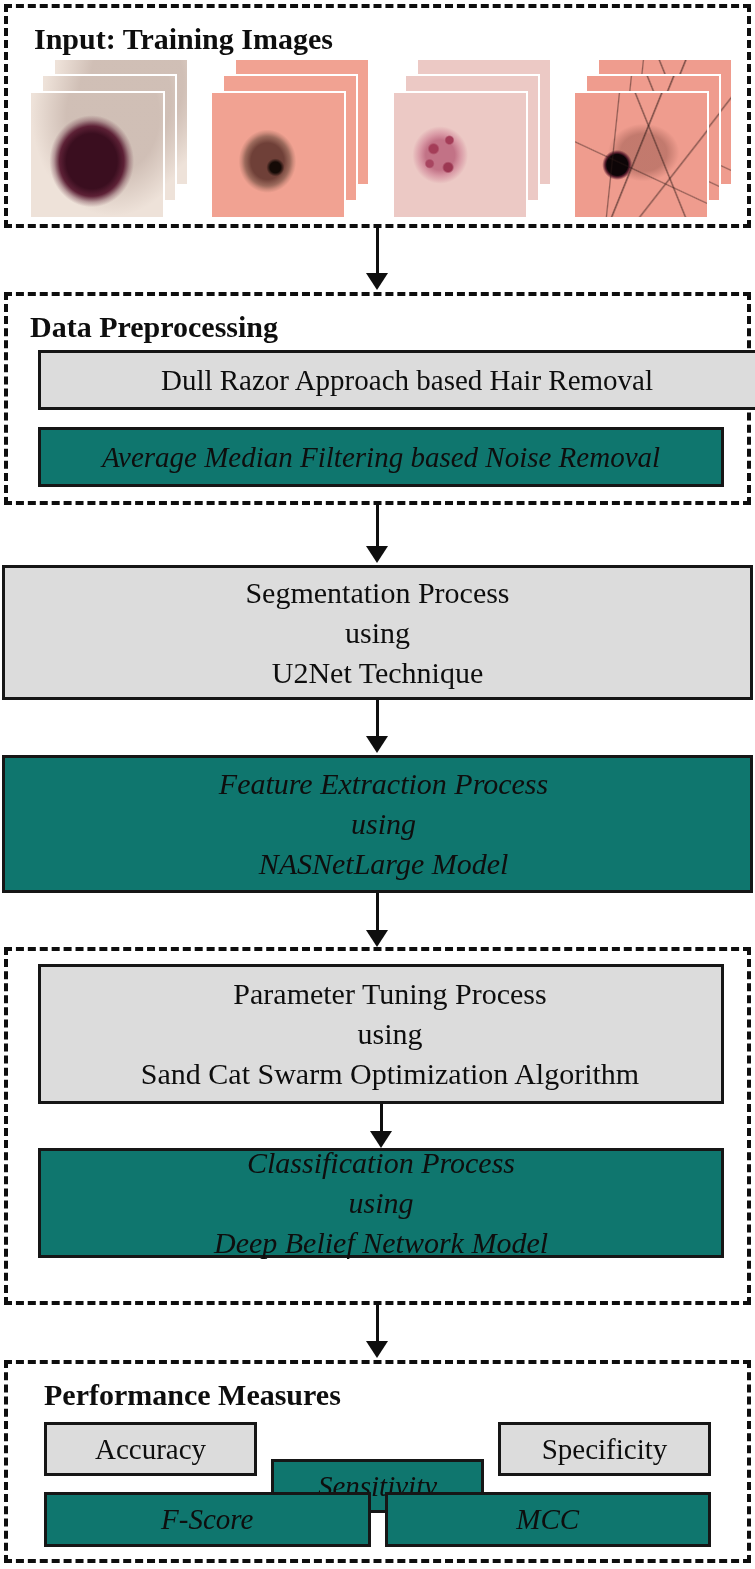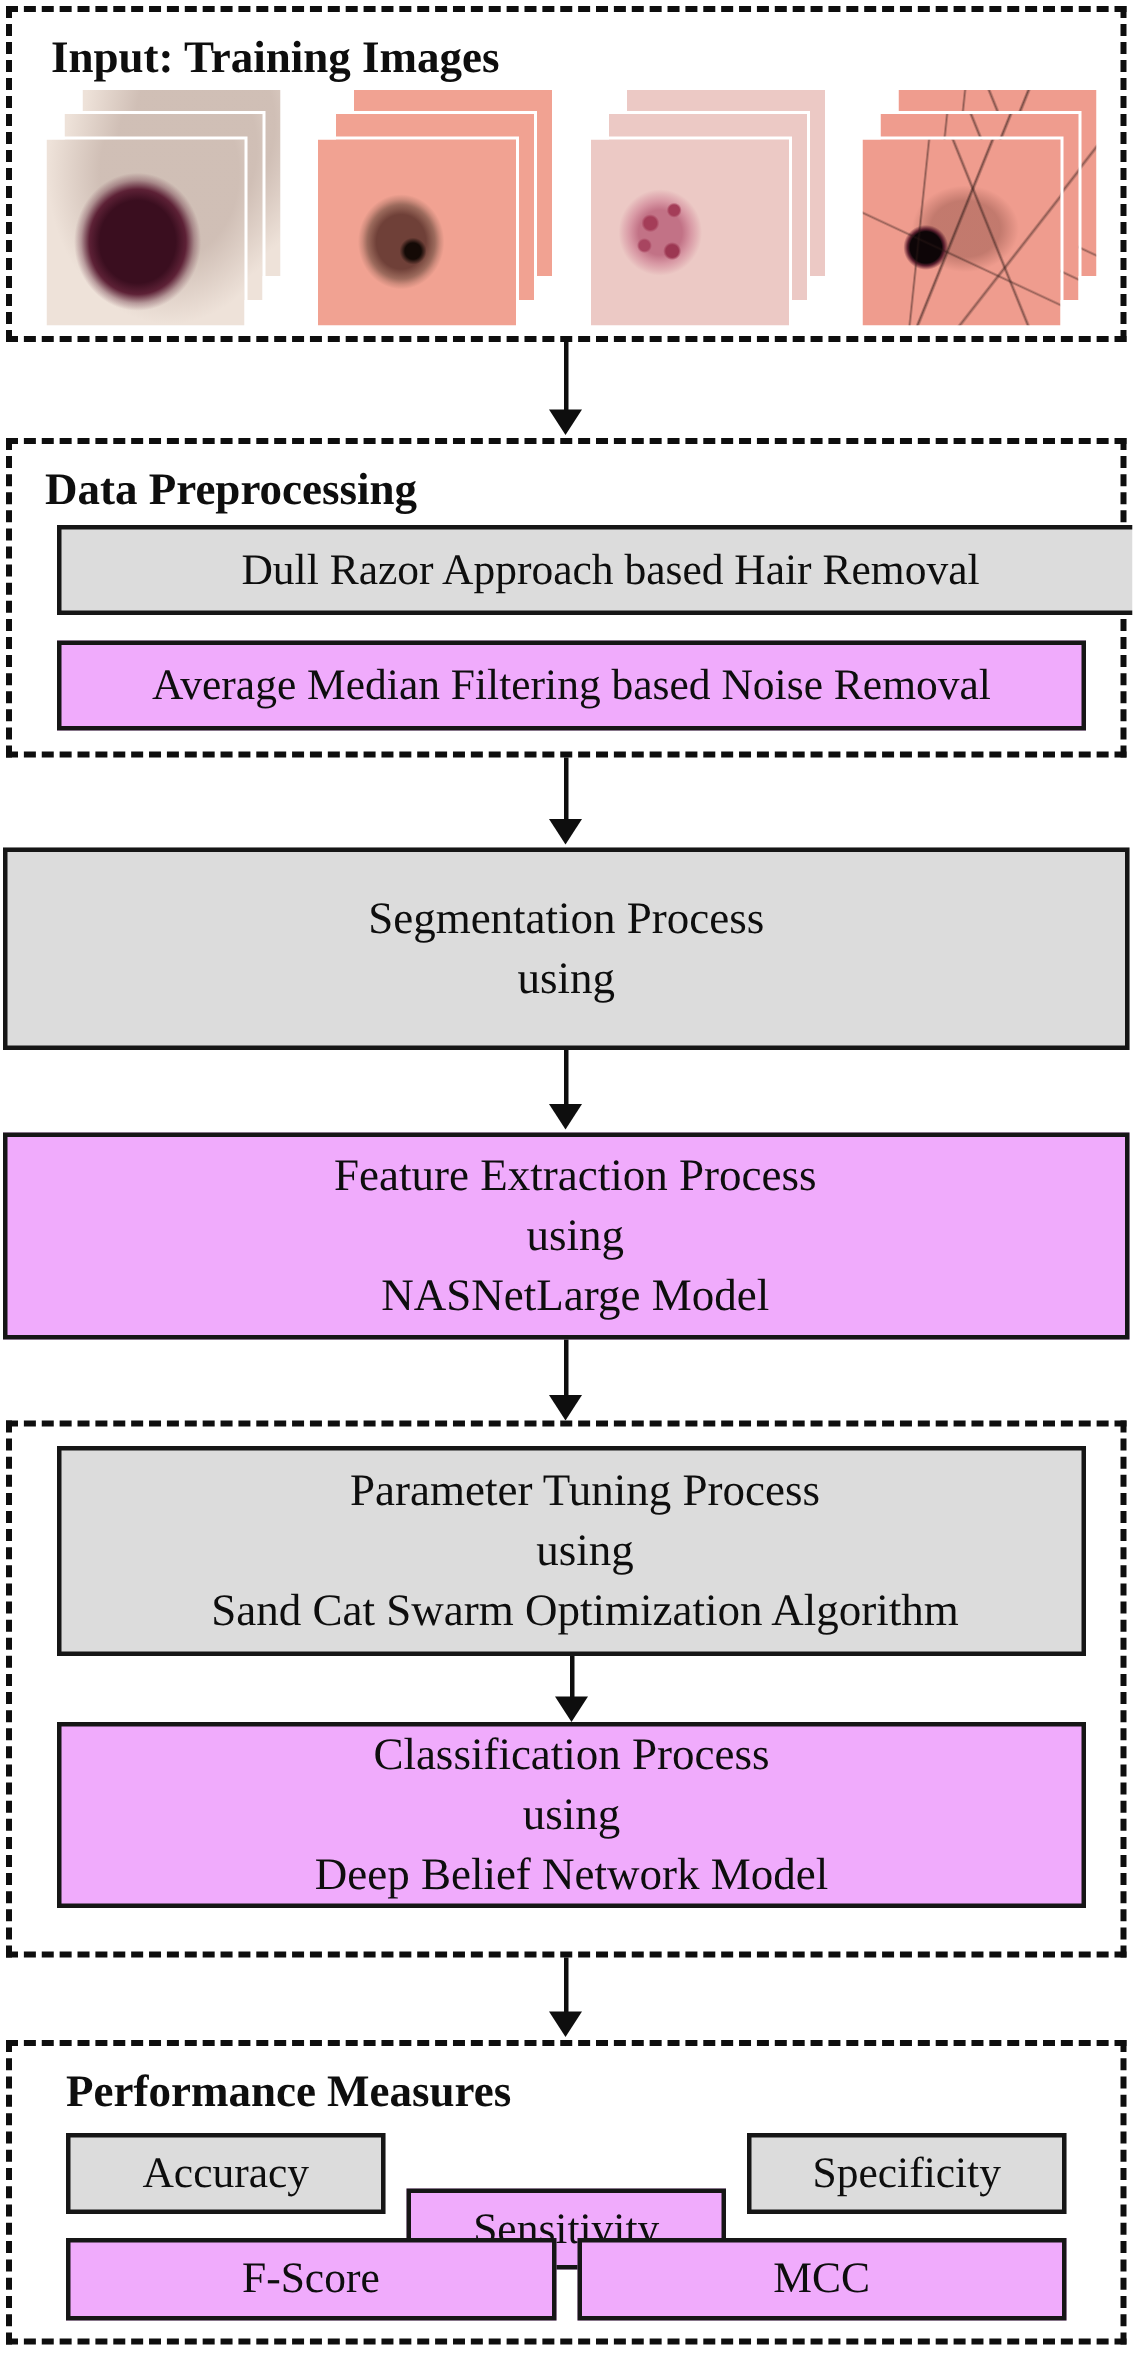--- a/index.html
+++ b/index.html
@@ -5,21 +5,21 @@
   html,body{margin:0;padding:0;background:#fff;}
   .frame{
     position:relative;width:755px;height:1569px;background:#fff;overflow:hidden;
     font-family:"Liberation Serif","DejaVu Serif",serif;color:#0e0e0e;
   }
   .dashed-box{position:absolute;border:4px dashed #0e0e0e;background:#fff;box-sizing:border-box;}
   .solid-box{position:absolute;border:3px solid #161616;box-sizing:border-box;
     display:flex;flex-direction:column;align-items:center;justify-content:center;
     text-align:center;font-size:30px;line-height:40px;}
   .gray{background:#dcdcdc;}
-  .teal{background:#f0abfc;}
+  .teal{background:#0f766e;font-style:italic;}
   .section-title{position:absolute;font-weight:bold;font-size:30px;white-space:nowrap;}
   .step-box{position:absolute;border:3px solid #161616;box-sizing:border-box;
     display:flex;align-items:center;justify-content:center;font-size:29px;}
   
   .arrow{position:absolute;width:26px;display:flex;flex-direction:column;align-items:center;}
   .arrow .shaft{width:3px;flex:1;background:#0e0e0e;}
   .arrow .head{width:0;height:0;border-left:11px solid transparent;border-right:11px solid transparent;border-top:17px solid #0e0e0e;margin-top:-1px;}
   
   .img-row{position:absolute;left:22px;right:16px;top:52px;height:168px;display:flex;justify-content:space-between;}
   .stack{position:relative;width:157px;height:160px;}
@@ -97,20 +97,21 @@
   </div>
 
   <div class="arrow" style="left:364px;top:505px;height:58px;">
     <div class="shaft"></div>
     <div class="head"></div>
   </div>
 
   <div class="solid-box gray" style="left:2px;top:565px;width:751px;height:135px;">
     <span>Segmentation Process</span>
     <span>using</span>
+    <span>U2Net Technique</span>
   </div>
 
   <div class="arrow" style="left:364px;top:700px;height:53px;">
     <div class="shaft"></div>
     <div class="head"></div>
   </div>
 
   <div class="solid-box teal" style="left:2px;top:755px;width:751px;height:138px;padding-left:12px;">
     <span>Feature Extraction Process</span>
     <span>using</span>
@@ -125,21 +126,21 @@
   <div class="dashed-box" style="left:4px;top:947px;width:747px;height:358px;">
     <div class="solid-box gray" style="left:30px;top:13px;width:686px;height:140px;padding-left:18px;">
       <span>Parameter Tuning Process</span>
       <span>using</span>
       <span>Sand Cat Swarm Optimization Algorithm</span>
     </div>
     <div class="arrow" style="left:360px;top:153px;height:44px;">
       <div class="shaft"></div>
       <div class="head"></div>
     </div>
-    <div class="solid-box teal" style="left:30px;top:197px;width:686px;height:124px;">
+    <div class="solid-box teal" style="left:30px;top:197px;width:686px;height:110px;">
       <span>Classification Process</span>
       <span>using</span>
       <span>Deep Belief Network Model</span>
     </div>
   </div>
 
   <div class="arrow" style="left:364px;top:1305px;height:53px;">
     <div class="shaft"></div>
     <div class="head"></div>
   </div>

